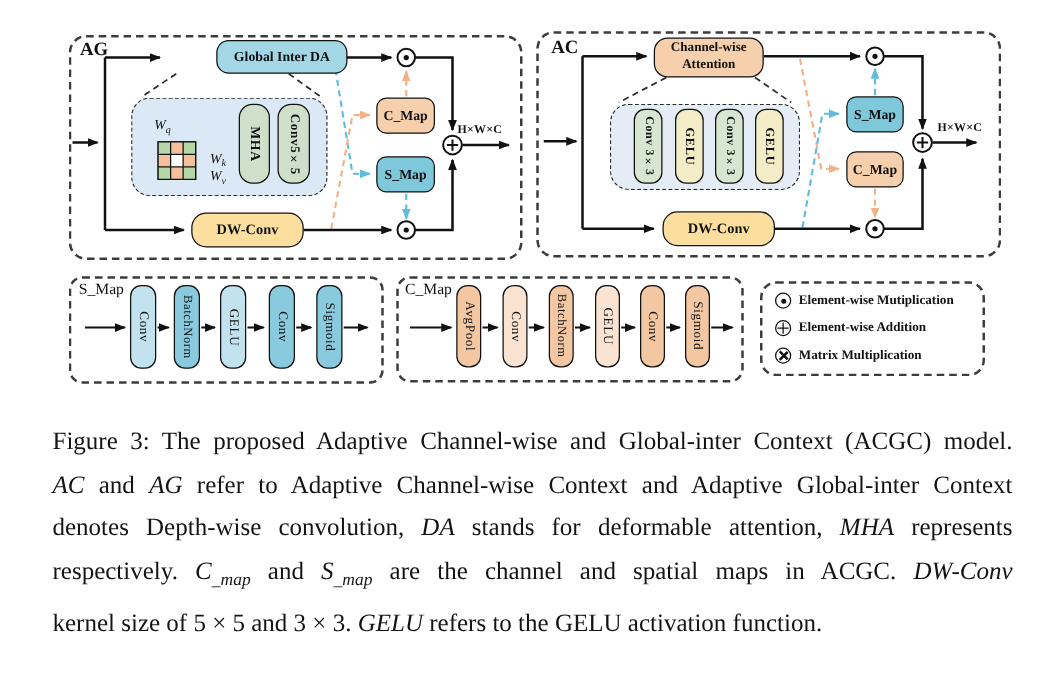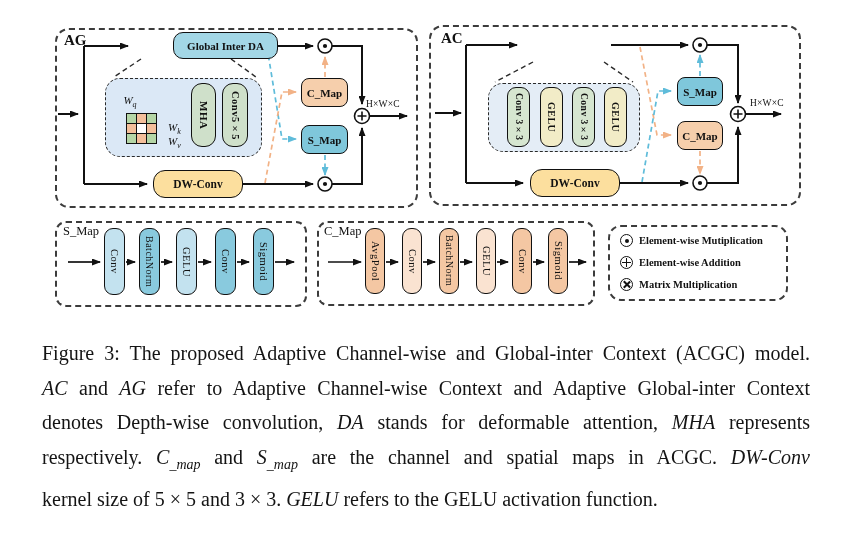--- a/index.html
+++ b/index.html
@@ -12,21 +12,21 @@
   .subtitle{position:absolute;font-size:12.5px;}
   
   .box{position:absolute;box-sizing:border-box;border:1.6px solid #111;display:flex;
        align-items:center;justify-content:center;text-align:center;font-weight:bold;}
   .inner{position:absolute;box-sizing:border-box;border:1.5px dashed #2a2a2a;border-radius:15px;}
   .pill{position:absolute;box-sizing:border-box;border:1.4px solid #111;border-radius:9px;
         display:flex;align-items:center;justify-content:center;}
   .vtext{writing-mode:vertical-rl;text-orientation:mixed;letter-spacing:0.5px;}
   .wlabel{position:absolute;font-style:italic;font-size:11px;margin-top:12px;}
   .wlabel sub{font-size:8px;font-style:italic;}
-  .hwc{position:absolute;font-weight:normal;font-size:9.5px;letter-spacing:0.2px;}
+  .hwc{position:absolute;font-weight:bold;font-size:9.5px;letter-spacing:0.2px;}
   
   .qgrid{position:absolute;display:grid;grid-template-columns:9px 9px 9px;grid-template-rows:9px 9px 9px;
          gap:1px;background:#111;border:1.5px solid #111;}
   .qgrid .g{background:#b5d6a6;}
   .qgrid .o{background:#f4bf9b;}
   .qgrid .w{background:#fff;}
   
   .lrow{position:absolute;display:flex;align-items:center;font-weight:bold;font-size:10.5px;white-space:nowrap;}
   .lsym{display:inline-block;width:13px;height:13px;border:1.6px solid #111;border-radius:50%;
         position:relative;margin-right:6px;flex:0 0 auto;box-sizing:border-box;}
@@ -184,20 +184,24 @@
   <div class="box" style="left:153px;top:170px;width:90px;height:28px;background:#fcdf9e;border-radius:12px;font-size:11.5px;">DW-Conv</div>
 
   <div class="box" style="left:301px;top:78px;width:47px;height:29px;background:#f6cfac;border-radius:8px;font-size:11px;">C_Map</div>
   <div class="box" style="left:301px;top:125px;width:47px;height:29px;background:#7fc7db;border-radius:8px;font-size:11px;">S_Map</div>
 
   <div class="hwc" style="left:366px;top:99px;">H×W×C</div>
 
   <div class="panel" style="left:429px;top:25px;width:372px;height:181px;"></div>
   <div class="ptitle" style="left:441px;top:30px;">AC</div>
 
+  <div class="box" style="left:523px;top:30px;width:88px;height:32px;background:#f6cfac;border-radius:11px;font-size:10.5px;line-height:1.2;flex-direction:column;">
+    <span>Channel-wise</span>
+    <span>Attention</span>
+  </div>
 
   <div class="inner" style="left:488px;top:83px;width:152px;height:69px;background:#e4edf6;"></div>
   <div class="pill vtext" style="left:507px;top:87px;width:23px;height:60px;background:#d6e6d0;font-weight:bold;font-size:9.5px;">Conv 3×3</div>
   <div class="pill vtext" style="left:540px;top:87px;width:23px;height:60px;background:#f2ecc7;font-weight:bold;font-size:10px;">GELU</div>
   <div class="pill vtext" style="left:572px;top:87px;width:23px;height:60px;background:#d6e6d0;font-weight:bold;font-size:9.5px;">Conv 3×3</div>
   <div class="pill vtext" style="left:604px;top:87px;width:23px;height:60px;background:#f2ecc7;font-weight:bold;font-size:10px;">GELU</div>
 
   <div class="box" style="left:530px;top:169px;width:90px;height:28px;background:#fcdf9e;border-radius:12px;font-size:11.5px;">DW-Conv</div>
 
   <div class="box" style="left:677px;top:77px;width:46px;height:29px;background:#7fc7db;border-radius:8px;font-size:11px;">S_Map</div>

